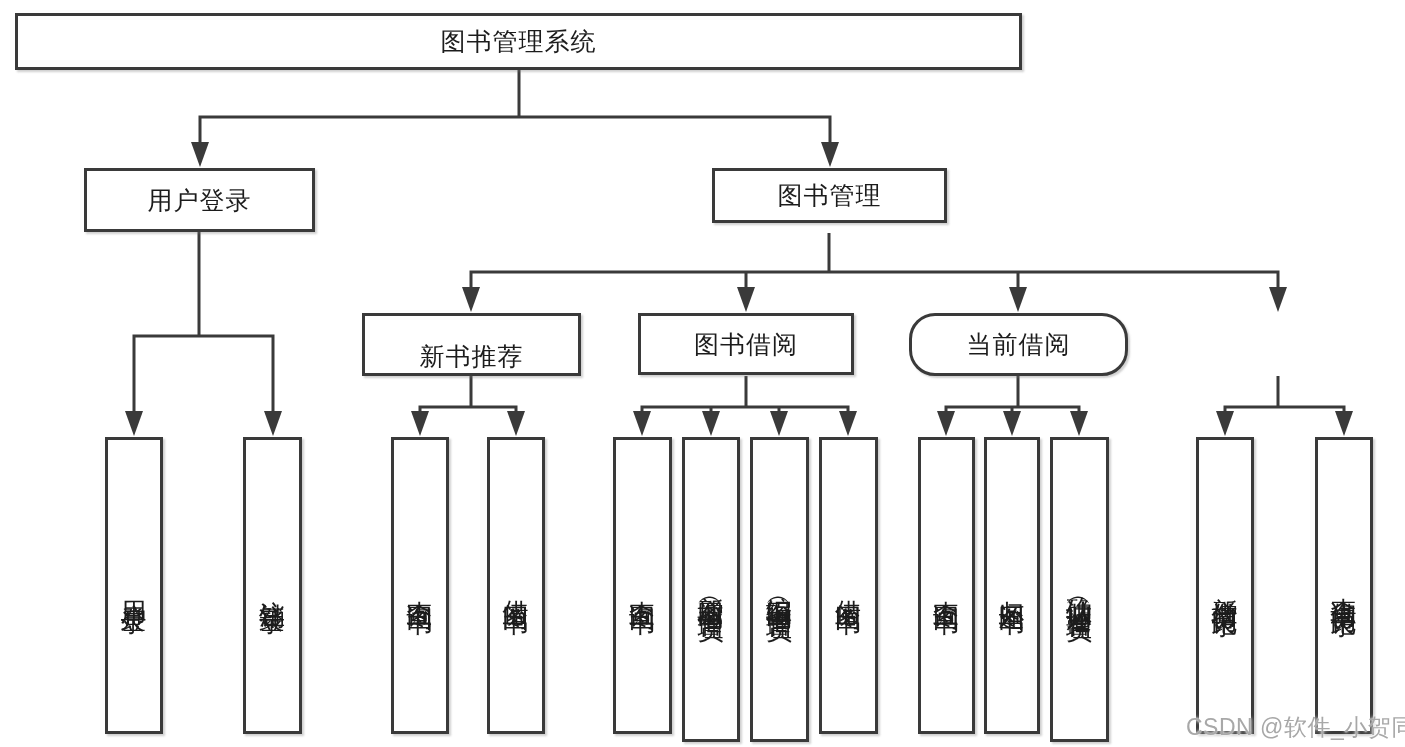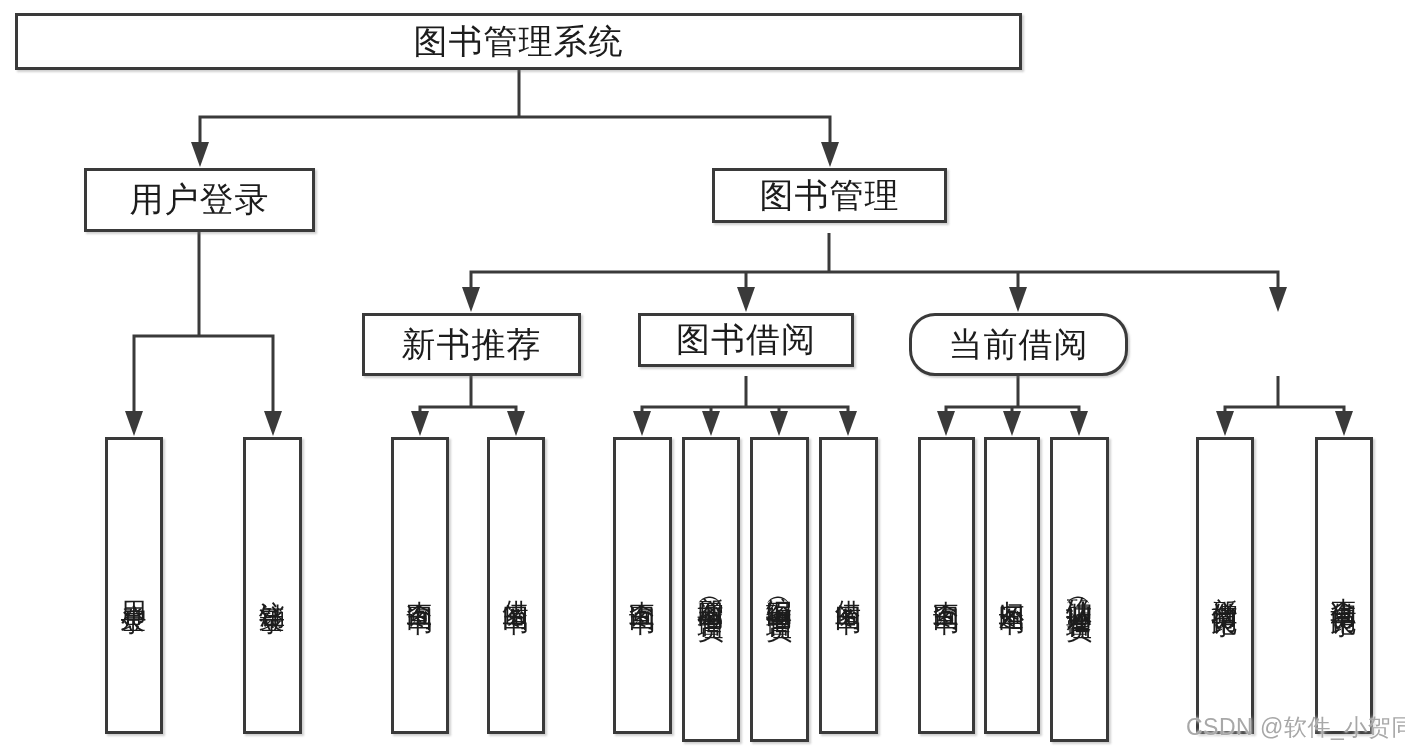--- a/index.html
+++ b/index.html
@@ -27,21 +27,21 @@
     position: absolute;
     box-sizing: border-box;
     background: #ffffff;
     border: 3px solid #3a3a3a;
     display: flex;
     align-items: center;
     justify-content: center;
     box-shadow: 2px 2px 2px rgba(120,120,120,0.35);
   }
   .hnode {
-    font-size: 34px;
+    font-size: 25px;
     letter-spacing: 1px;
     white-space: nowrap;
   }
   .vnode {
     writing-mode: vertical-rl;
     text-orientation: mixed;
     font-size: 26px;
     letter-spacing: 3px;
     line-height: 1;
   }
@@ -113,24 +113,24 @@
     <span>图书管理系统</span>
   </div>
 
   <div class="node hnode" style="left:84px; top:168px; width:231px; height:64px;">
     <span>用户登录</span>
   </div>
   <div class="node hnode" style="left:712px; top:168px; width:235px; height:55px;">
     <span>图书管理</span>
   </div>
 
-  <div class="node hnode" style="left:362px; top:313px; width:219px; height:63px;">
+  <div class="node hnode" style="left:362px; top:313px; width:219px; height:63px;align-items:flex-end;">
     <span>新书推荐</span>
   </div>
-  <div class="node hnode" style="left:638px; top:313px; width:216px; height:54px;">
+  <div class="node hnode" style="left:638px; top:313px; width:216px; height:62px;">
     <span>图书借阅</span>
   </div>
   <div class="node hnode" style="left:909px; top:313px; width:219px; height:63px;border-radius:26px;">
     <span>当前借阅</span>
   </div>
 
   <div class="node vnode" style="left:105px; top:437px; width:58px; height:297px;">
     <span>用户登录</span>
   </div>
   <div class="node vnode" style="left:243px; top:437px; width:59px; height:297px;">

